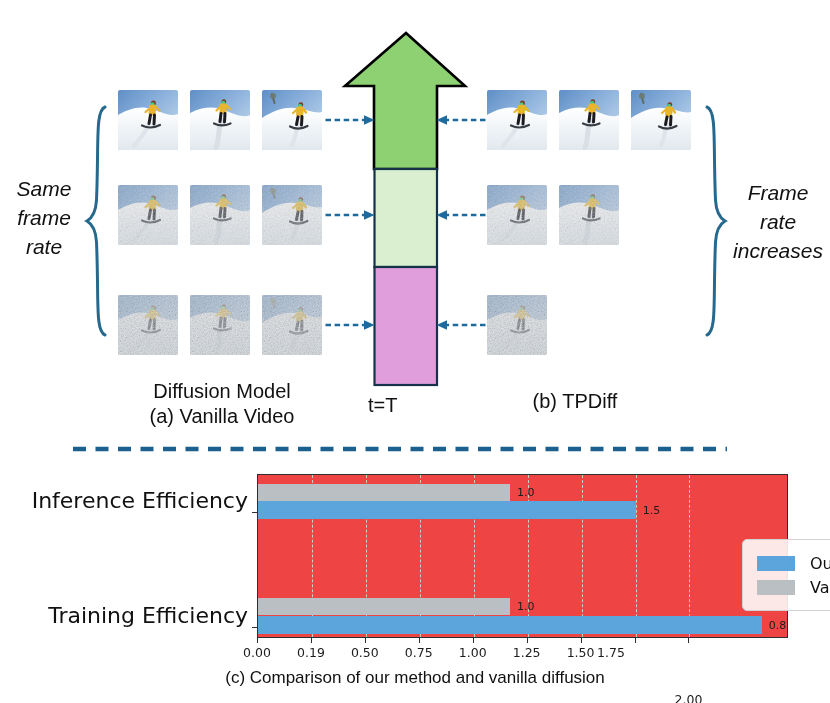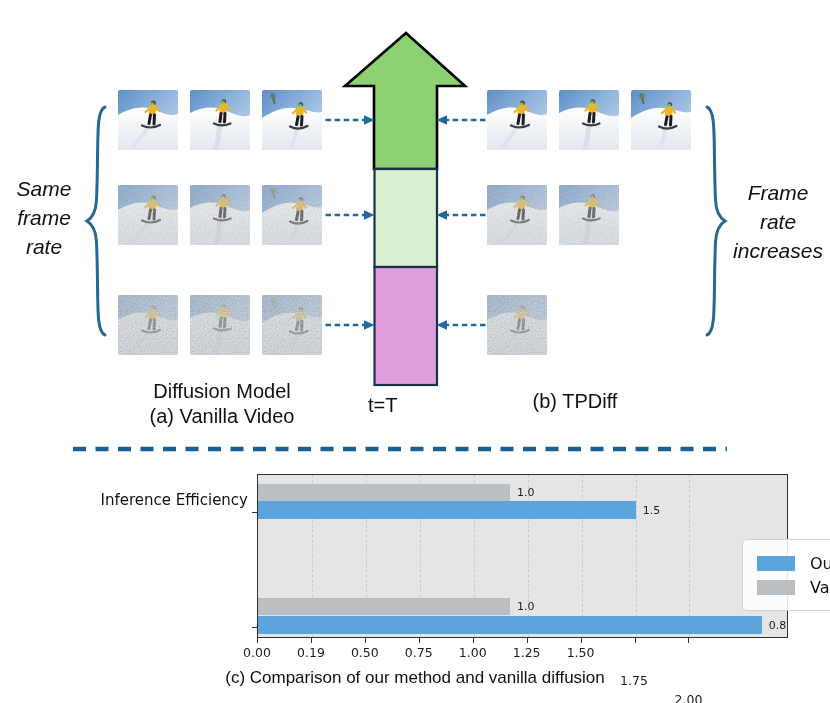--- a/index.html
+++ b/index.html
@@ -27,26 +27,26 @@
   .n1 .wash{opacity:.30}.n1 .noise{opacity:.5}
   .n2 .wash{opacity:.52}.n2 .noise{opacity:.8}
   .conn{position:absolute;width:50px;height:12px;}
   .conn.flip{transform:scaleX(-1);}
   .sep-svg{position:absolute;left:70px;top:445px;}
 
   
   .chart{position:absolute;left:0;top:462px;width:830px;height:241px;
          font-family:"DejaVu Sans",sans-serif;}
   .plot-area{position:absolute;left:257px;top:12px;width:531px;height:164px;
-             border:1.3px solid #2f2f2f;box-sizing:border-box;background:#e5e5e5;}
+             border:1.3px solid #2f2f2f;box-sizing:border-box;background:#ef4444;}
   .gridline{position:absolute;top:0;bottom:0;width:0;border-left:1px dashed #cbcbcb;z-index:0;}
   .bar-row{position:absolute;left:0;right:0;display:flex;align-items:center;z-index:1;}
   .bar{height:100%;}
   .bar-value{margin-left:7px;font-size:11px;color:#1c1c1c;white-space:nowrap;}
-  .cat{position:absolute;left:28px;width:220px;text-align:right;font-size:15px;color:#111;line-height:19px;}
+  .cat{position:absolute;left:28px;width:220px;text-align:right;font-size:22px;color:#111;line-height:19px;}
   .ytick-mark{position:absolute;left:252px;width:5px;height:0;border-top:1.3px solid #2f2f2f;}
   .xtick-mark{position:absolute;top:176px;width:0;height:5px;border-left:1.3px solid #2f2f2f;}
   .xtick-label{position:absolute;top:183px;width:44px;text-align:center;font-size:12.5px;color:#1c1c1c;}
   .legend{position:absolute;left:484px;top:64px;width:221px;height:66px;z-index:2;
           border:1px solid #d2d2d2;border-radius:5px;background:rgba(255,255,255,.88);
           display:flex;flex-direction:column;justify-content:center;gap:5px;padding:2px 0;}
   .legend-item{display:flex;align-items:center;gap:15px;padding-left:14px;}
   .legend-swatch{width:38px;height:15px;}
   .legend-label{font-size:16px;color:#111;}
   .chart-caption{position:absolute;left:0;top:206px;width:830px;text-align:center;
@@ -243,20 +243,21 @@
     <div>(a) Vanilla Video</div>
   </div>
   <div class="caption-b">(b) TPDiff</div>
 
   <svg class="sep-svg" width="660" height="8" viewBox="0 0 660 8">
     <line x1="3" y1="4" x2="657" y2="4" stroke="#1b608f" stroke-width="4.6" stroke-dasharray="13 9.5"></line>
   </svg>
 
   <div class="chart">
     <div class="cat" style="top:29px">Inference Efficiency</div>
+    <div class="cat" style="top:144px">Training Efficiency</div>
     <div class="ytick-mark" style="top:50px"></div>
     <div class="ytick-mark" style="top:165px"></div>
 
     <div class="plot-area">
         <div class="gridline" style="left: 431.429px;"></div>
         <div class="gridline" style="left: 377.5px;"></div>
         <div class="gridline" style="left: 323.571px;"></div>
         <div class="gridline" style="left: 269.643px;"></div>
         <div class="gridline" style="left: 215.714px;"></div>
         <div class="gridline" style="left: 161.786px;"></div>
@@ -300,18 +301,18 @@
       <span class="xtick-label" style="left: 342.857px;">0.50</span>
       <div class="xtick-mark" style="left: 418.786px;"></div>
       <span class="xtick-label" style="left: 396.786px;">0.75</span>
       <div class="xtick-mark" style="left: 472.714px;"></div>
       <span class="xtick-label" style="left: 450.714px;">1.00</span>
       <div class="xtick-mark" style="left: 526.643px;"></div>
       <span class="xtick-label" style="left: 504.643px;">1.25</span>
       <div class="xtick-mark" style="left: 580.571px;"></div>
       <span class="xtick-label" style="left: 558.571px;">1.50</span>
       <div class="xtick-mark" style="left: 634.5px;"></div>
-      <span class="xtick-label" style="left: 612px; margin-top: 28px;">1.75</span>
+      <span class="xtick-label" style="left: 589px;">1.75</span>
       <div class="xtick-mark" style="left: 688.429px;"></div>
       <span class="xtick-label" style="left: 666.429px; margin-top: 47px;">2.00</span>
     </div>
 
 </div>
 
 </body></html>

